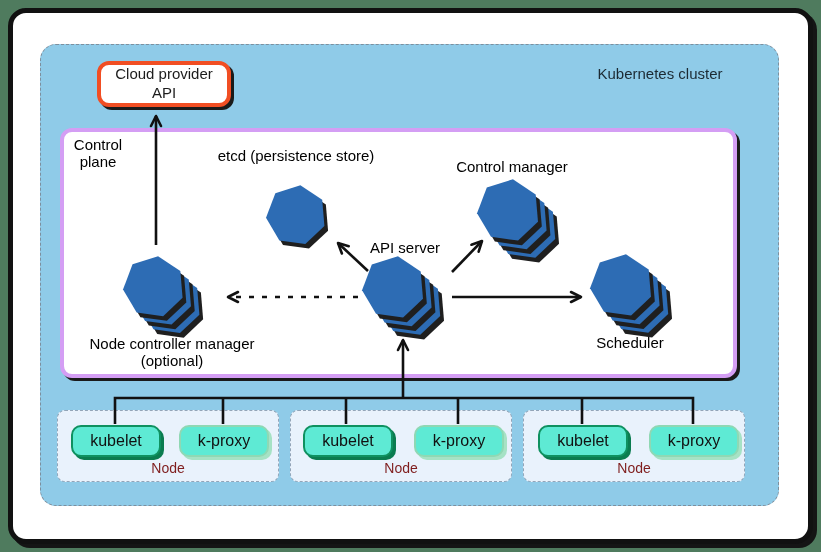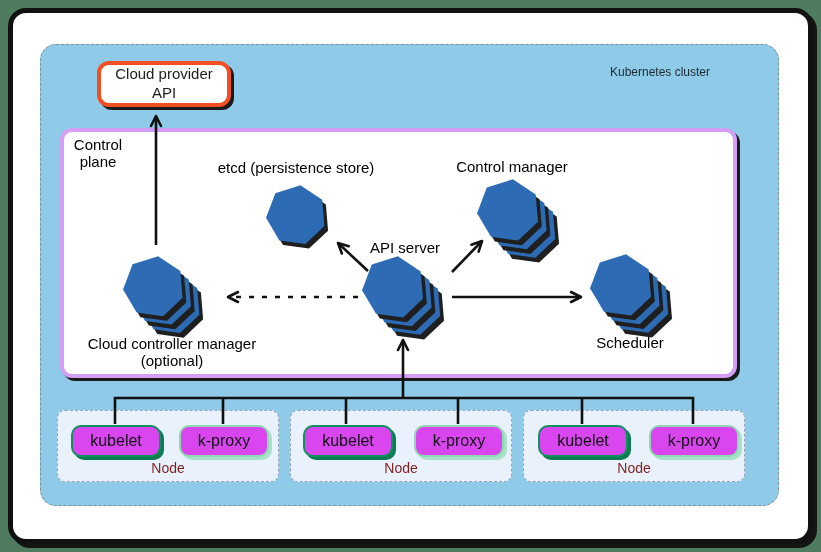--- a/index.html
+++ b/index.html
@@ -34,21 +34,21 @@
     background:#8fcbe8;
     border:1.5px dashed #7d8f9e;
     border-radius:16px;
     box-sizing:border-box;
   }
   .cluster-label{
     position:absolute;
     left:575px;top:65px;
     width:170px;
     text-align:center;
-    font-size:12px;
+    font-size:15px;
     color:#1c2a33;
   }
   .cloud-api{
     position:absolute;
     left:97px;top:61px;
     width:134px;height:46px;
     background:#ffffff;
     border:4px solid #f14e23;
     border-radius:12px;
     box-shadow:3px 3px 0 #1a1a1a;
@@ -91,21 +91,21 @@
     position:absolute;
     left:0;right:0;bottom:5px;
     text-align:center;
     font-size:14px;
     color:#7f1d1d;
   }
   .nbtn{
     position:absolute;
     top:14px;
     width:90px;height:32px;
-    background:#d946ef;
+    background:#5eead4;
     border-radius:10px;
     box-sizing:border-box;
     display:flex;align-items:center;justify-content:center;
     font-size:16px;
     color:#111111;
   }
   .nbtn.kubelet{
     border:2.5px solid #0f9160;
     box-shadow:3px 3px 0 #0b7c50;
   }
@@ -142,21 +142,21 @@
       <span>Cloud provider</span>
       <span>API</span>
     </div>
 
     <div class="control-plane"></div>
     <div class="label two-line" style="left:66px;top:136px;width:64px;">
       <span>Control</span><br>
       <span>plane</span>
     </div>
 
-    <div class="label" style="left:196px;top:159px;width:200px;">etcd (persistence store)</div>
+    <div class="label" style="left:196px;top:147px;width:200px;">etcd (persistence store)</div>
     <div class="icon-wrap" style="left:265px;top:184px;">
       <svg class="hepta" width="66" height="68" viewBox="-34 -34 72 74">
         <use href="#hept" x="4" y="5" fill="#1f1f1f"></use>
         <use href="#hept" x="0" y="0" fill="#2d6cb4"></use>
       </svg>
     </div>
 
     <div class="label" style="left:432px;top:158px;width:160px;">Control manager</div>
     <div class="icon-wrap" style="left:476px;top:178px;">
       <svg class="hepta" width="88" height="88" viewBox="-34 -34 92 92">
@@ -185,21 +185,21 @@
       <svg class="hepta" width="86" height="86" viewBox="-34 -34 92 92">
         <use href="#hept" x="22" y="23" fill="#1f1f1f"></use>
         <use href="#hept" x="18" y="18" fill="#2d6cb4"></use>
         <use href="#hept" x="13" y="14" fill="#1f1f1f"></use>
         <use href="#hept" x="9" y="9" fill="#2d6cb4"></use>
         <use href="#hept" x="4" y="5" fill="#1f1f1f"></use>
         <use href="#hept" x="0" y="0" fill="#2d6cb4"></use>
       </svg>
     </div>
     <div class="label two-line" style="left:72px;top:335px;width:200px;">
-      <span>Cloud controller manager</span><br>
+      <span>Node controller manager</span><br>
       <span>(optional)</span>
     </div>
 
     <div class="icon-wrap" style="left:589px;top:253px;">
       <svg class="hepta" width="88" height="88" viewBox="-34 -34 92 92">
         <use href="#hept" x="22" y="23" fill="#1f1f1f"></use>
         <use href="#hept" x="18" y="18" fill="#2d6cb4"></use>
         <use href="#hept" x="13" y="14" fill="#1f1f1f"></use>
         <use href="#hept" x="9" y="9" fill="#2d6cb4"></use>
         <use href="#hept" x="4" y="5" fill="#1f1f1f"></use>

